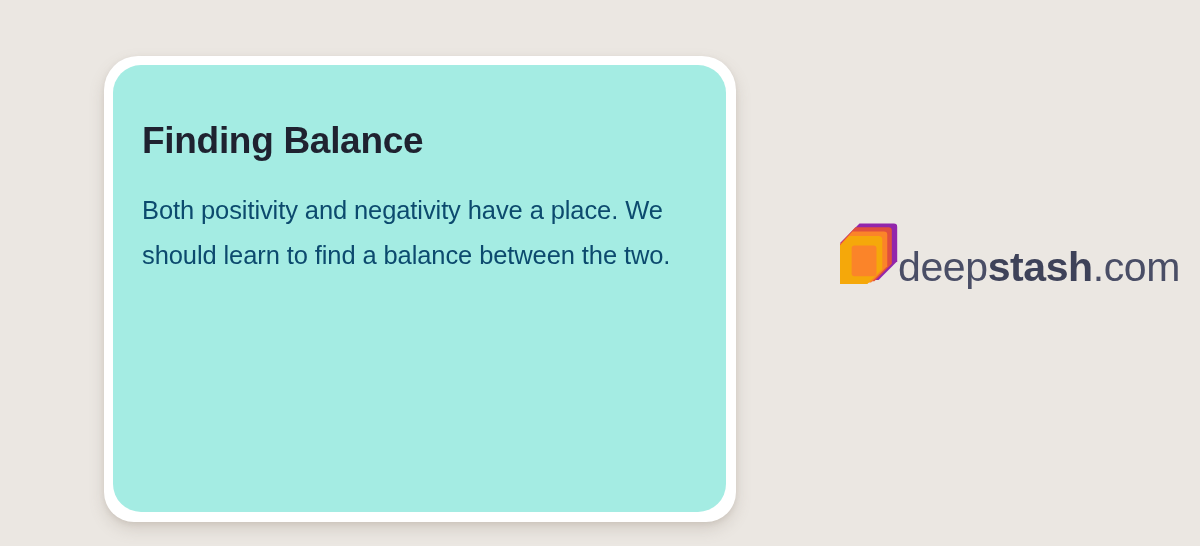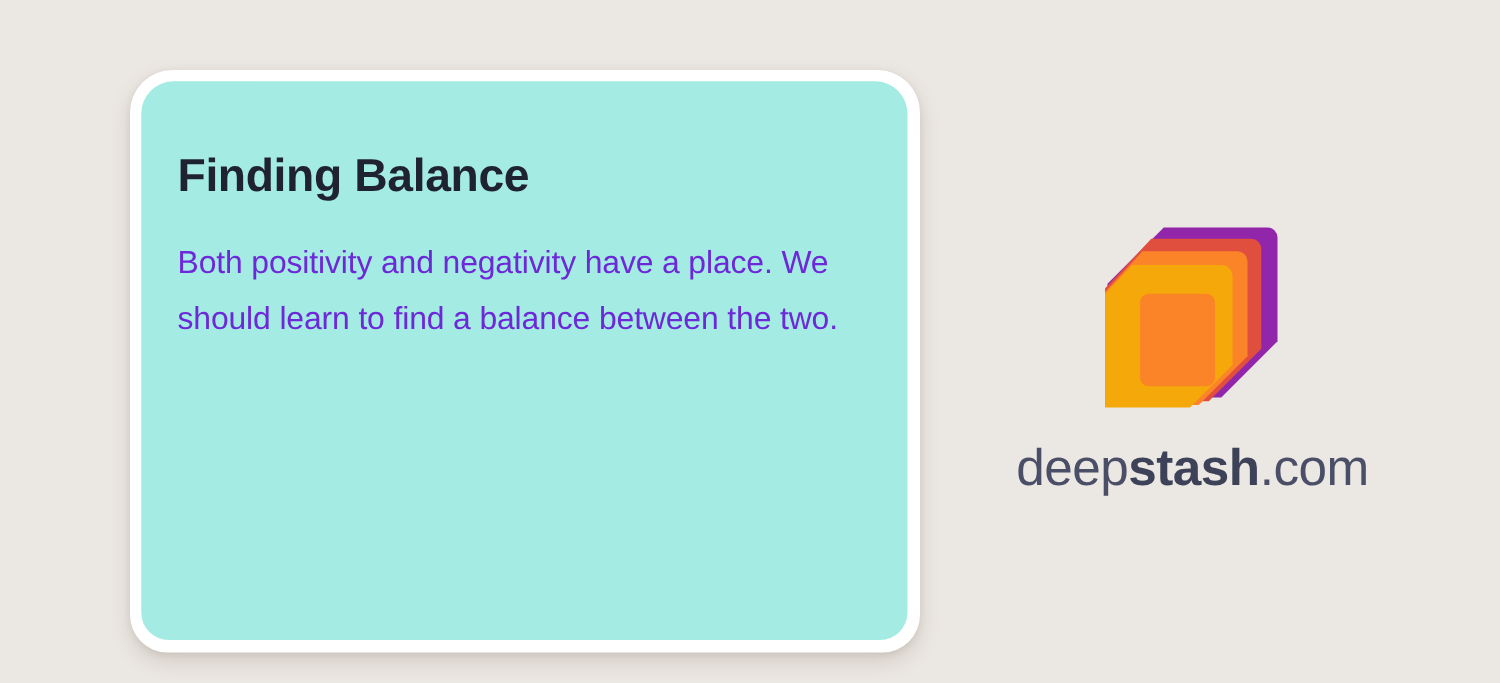--- a/index.html
+++ b/index.html
@@ -42,48 +42,48 @@
 
   .card-body {
     width: 100%;
     height: 100%;
     background: #A4ECE3;
     border-top-left-radius: 26px;
     border-top-right-radius: 26px;
     border-bottom-left-radius: 22px;
     border-bottom-right-radius: 22px;
     padding: 57px 28px 0 29px;
+    border-radius: 28px;
   }
 
   .card-title {
     font-size: 37px;
     font-weight: 700;
     line-height: 1.0;
     letter-spacing: -0.3px;
     color: #1F2230;
     margin-bottom: 29px;
   }
 
   .card-para {
     font-size: 25.5px;
     line-height: 45px;
-    color: #6d28d9;
+    color: #0c4a6e;
     letter-spacing: -0.1px;
     margin-bottom: 14px;
   }
   .card-para:last-child { margin-bottom: 0; }
 
   
   .brand {
     position: absolute;
-    left: 784px;
+    left: 840px;
     top: 180px;
     width: 340px;
     display: flex;
-    flex-direction: column;
     align-items: center;
   }
 
   .brand-logo {
     width: 140px;
     height: 146px;
     display: block;
   }
 
   .brand-wordmark {

